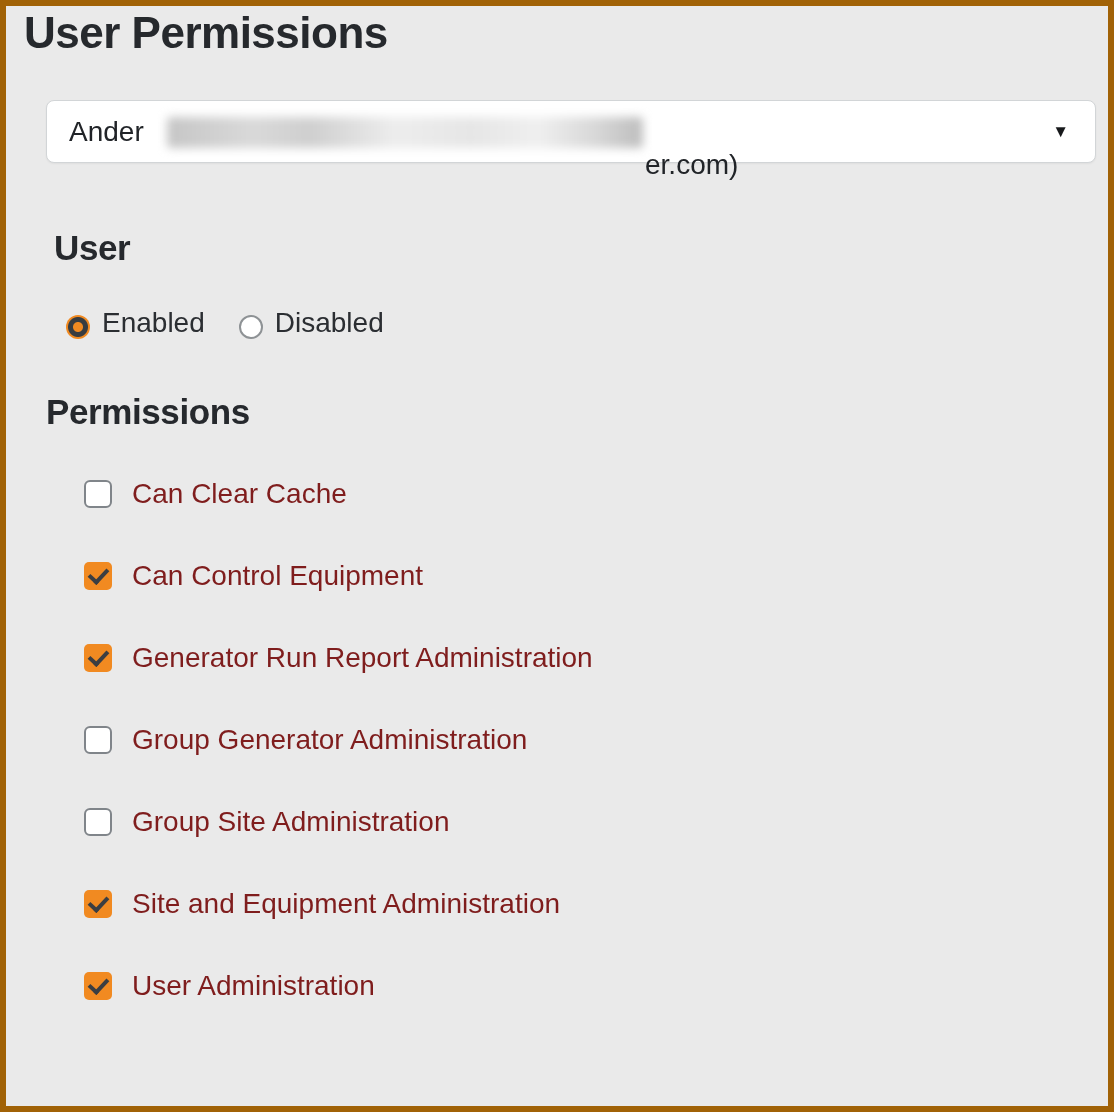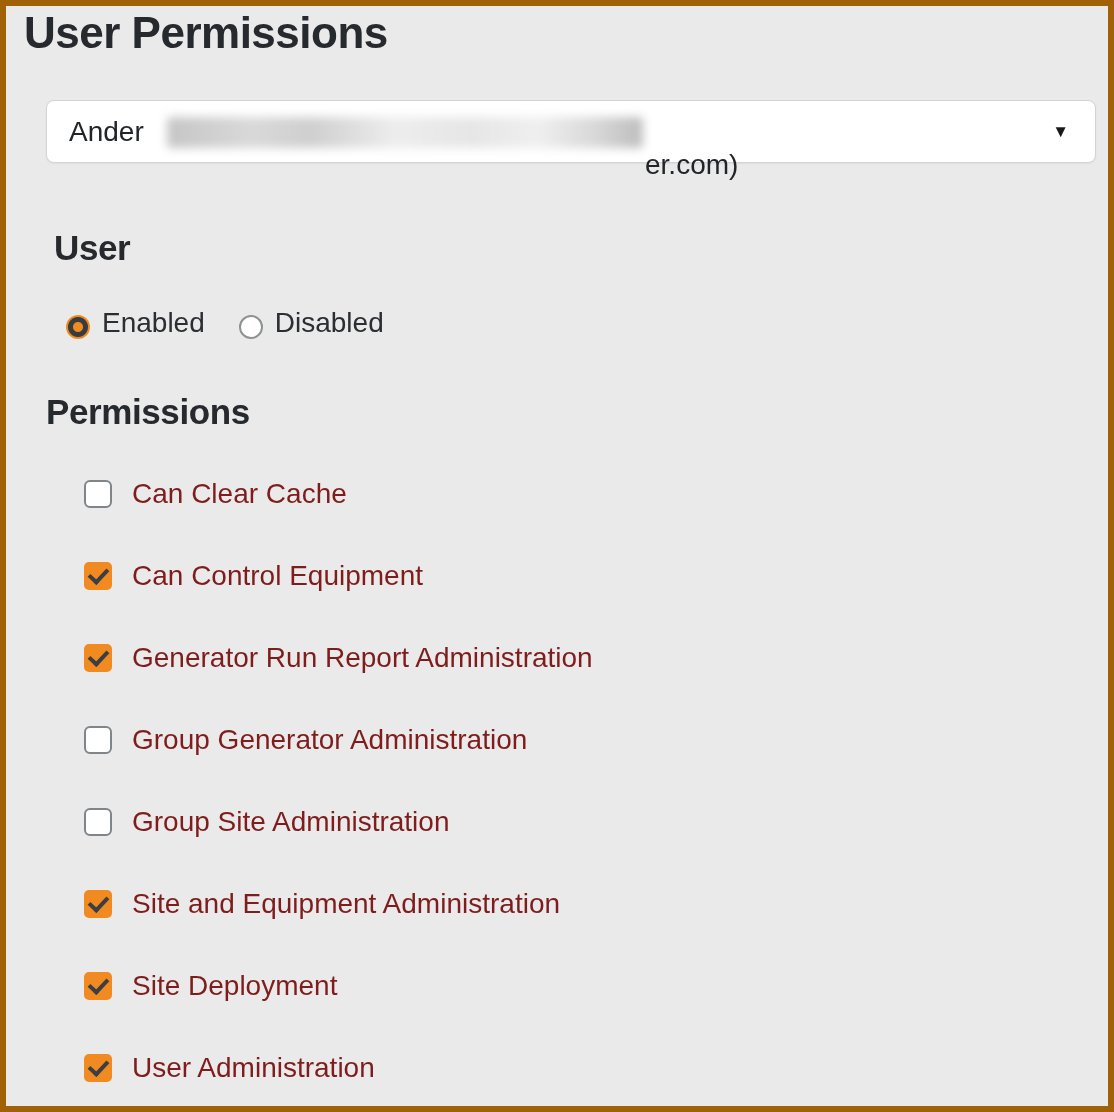--- a/index.html
+++ b/index.html
@@ -215,21 +215,17 @@
       <div class="perm-row">
         <span class="checkbox unchecked"></span>
         <span class="perm-label">Group Site Administration</span>
       </div>
       <div class="perm-row">
         <span class="checkbox checked"></span>
         <span class="perm-label">Site and Equipment Administration</span>
       </div>
       <div class="perm-row">
         <span class="checkbox checked"></span>
-        <span class="perm-label">Site Deployment</span>
-      </div>
-      <div class="perm-row">
-        <span class="checkbox checked"></span>
         <span class="perm-label">User Administration</span>
       </div>
     </div>
 
 </div>
 
 </body></html>

